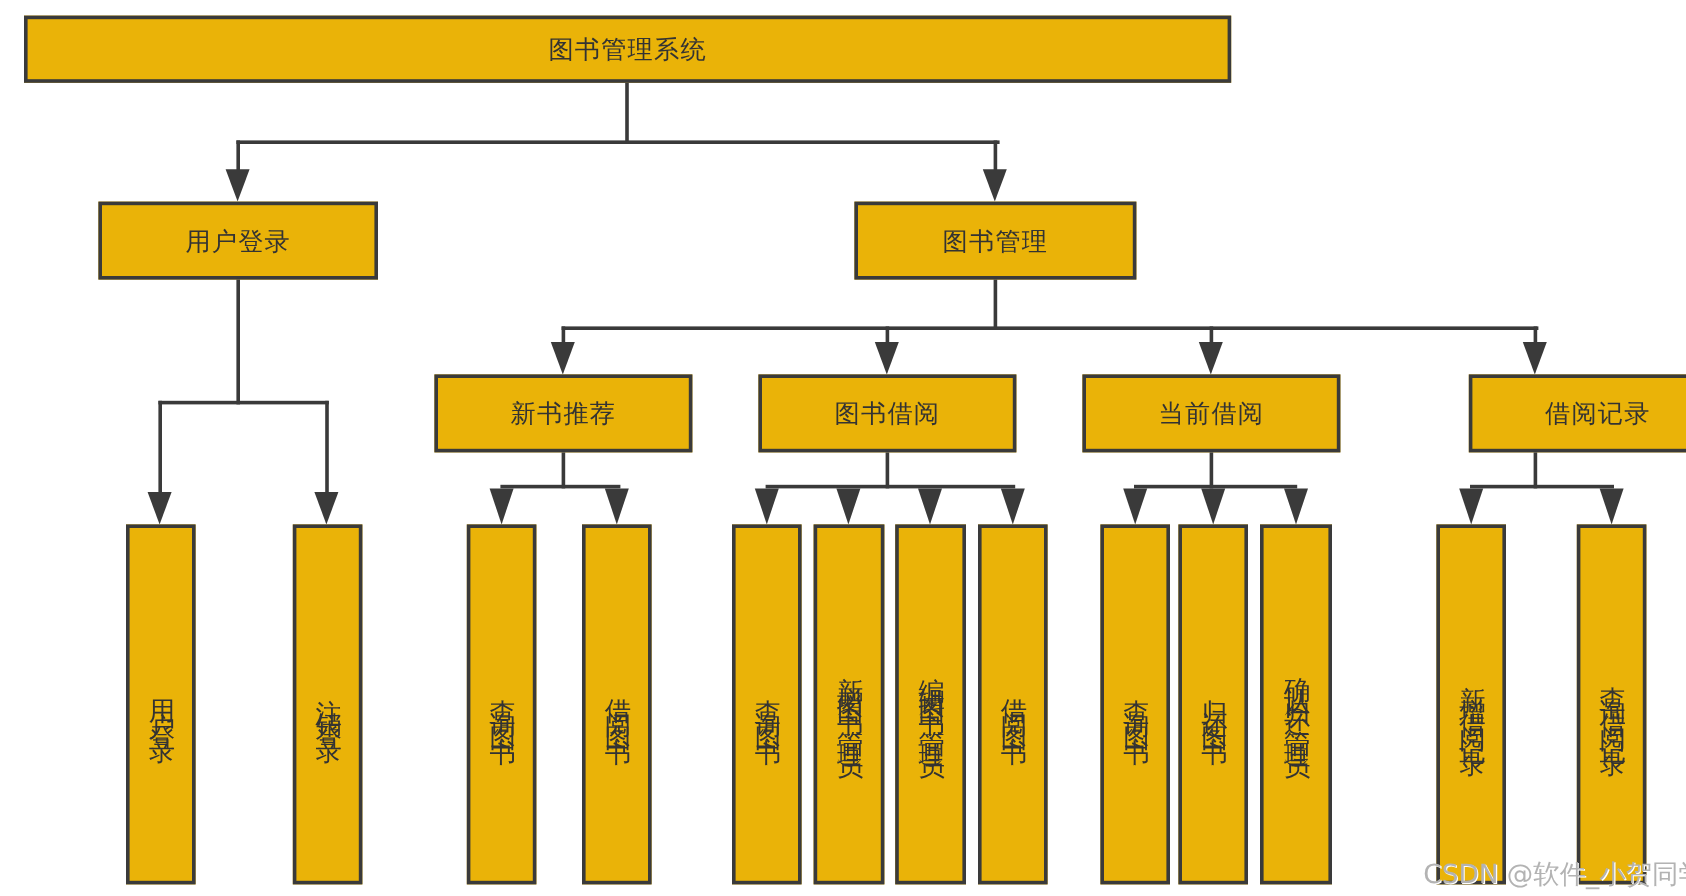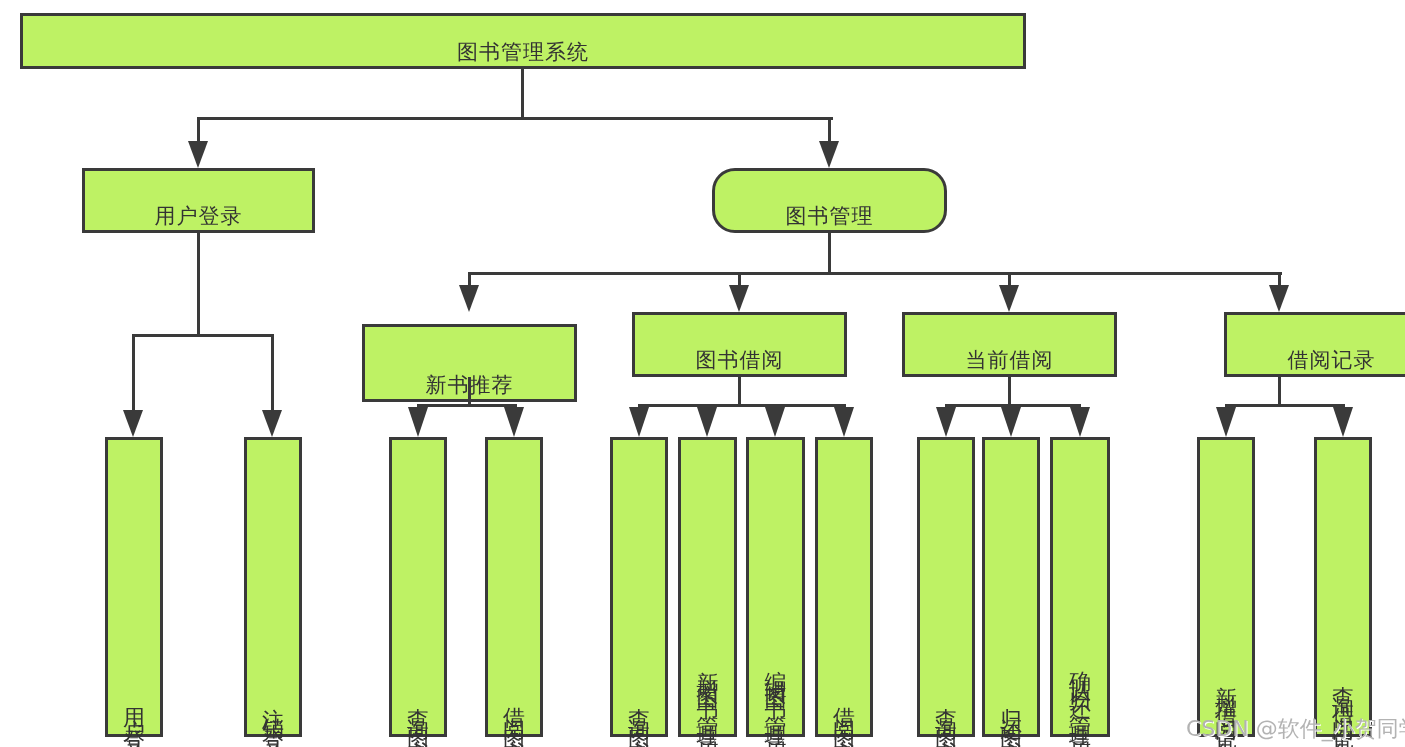--- a/index.html
+++ b/index.html
@@ -3,22 +3,22 @@
 <meta charset="utf-8">
 <style>
   html,body { margin:0; padding:0; background:#ffffff; }
   #stage {
     position:relative; width:1405px; height:747px;
     background:#ffffff; overflow:hidden;
     font-family:"DejaVu Sans","Liberation Sans",sans-serif;
   }
   .box {
     position:absolute; box-sizing:border-box;
-    border:3px solid #3a3a3a; background:#bef264;
-    display:flex; align-items:flex-end; justify-content:center;
+    border:3px solid #3a3a3a; background:#eab308;
+    display:flex; align-items:center; justify-content:center;
     color:#333333;
   }
   .hbox { font-size:21px; letter-spacing:1px; }
   .vbox span {
     writing-mode:vertical-rl; text-orientation:mixed;
     font-size:22px; letter-spacing:11px; line-height:1;
     color:#333333;
   }
   .line { position:absolute; background:#3a3a3a; }
   .arrow {
@@ -46,21 +46,21 @@
   <div class="line" style="left:521px; top:69px; width:3px; height:51px;"></div>
   <div class="line" style="left:197px; top:117px; width:636px; height:3px;"></div>
   <div class="line" style="left:197px; top:117px; width:3px; height:29px;"></div>
   <div class="arrow" style="left:188px; top:141px;"></div>
   <div class="line" style="left:828px; top:117px; width:3px; height:29px;"></div>
   <div class="arrow" style="left:819px; top:141px;"></div>
 
   <div class="box hbox" style="left:82px; top:168px; width:233px; height:65px;">
     <span>用户登录</span>
   </div>
-  <div class="box hbox" style="left:712px; top:168px; width:235px; height:65px;border-radius:23px;">
+  <div class="box hbox" style="left:712px; top:168px; width:235px; height:65px;">
     <span>图书管理</span>
   </div>
 
   <div class="line" style="left:197px; top:233px; width:3px; height:104px;"></div>
   <div class="line" style="left:132px; top:334px; width:142px; height:3px;"></div>
   <div class="line" style="left:132px; top:334px; width:3px; height:78px;"></div>
   <div class="arrow" style="left:123px; top:410px;"></div>
   <div class="line" style="left:271px; top:334px; width:3px; height:78px;"></div>
   <div class="arrow" style="left:262px; top:410px;"></div>
 
@@ -68,21 +68,21 @@
   <div class="line" style="left:468px; top:272px; width:814px; height:3px;"></div>
   <div class="line" style="left:468px; top:272px; width:3px; height:18px;"></div>
   <div class="arrow" style="left:459px; top:285px;"></div>
   <div class="line" style="left:738px; top:272px; width:3px; height:18px;"></div>
   <div class="arrow" style="left:729px; top:285px;"></div>
   <div class="line" style="left:1008px; top:272px; width:3px; height:18px;"></div>
   <div class="arrow" style="left:999px; top:285px;"></div>
   <div class="line" style="left:1278px; top:272px; width:3px; height:18px;"></div>
   <div class="arrow" style="left:1269px; top:285px;"></div>
 
-  <div class="box hbox" style="left:362px; top:324px; width:215px; height:78px;">
+  <div class="box hbox" style="left:362px; top:312px; width:215px; height:65px;">
     <span>新书推荐</span>
   </div>
   <div class="box hbox" style="left:902px; top:312px; width:215px; height:65px;">
     <span>当前借阅</span>
   </div>
   <div class="box hbox" style="left:632px; top:312px; width:215px; height:65px;">
     <span>图书借阅</span>
   </div>
   <div class="box hbox" style="left:1224px; top:312px; width:215px; height:65px;">
     <span>借阅记录</span>

